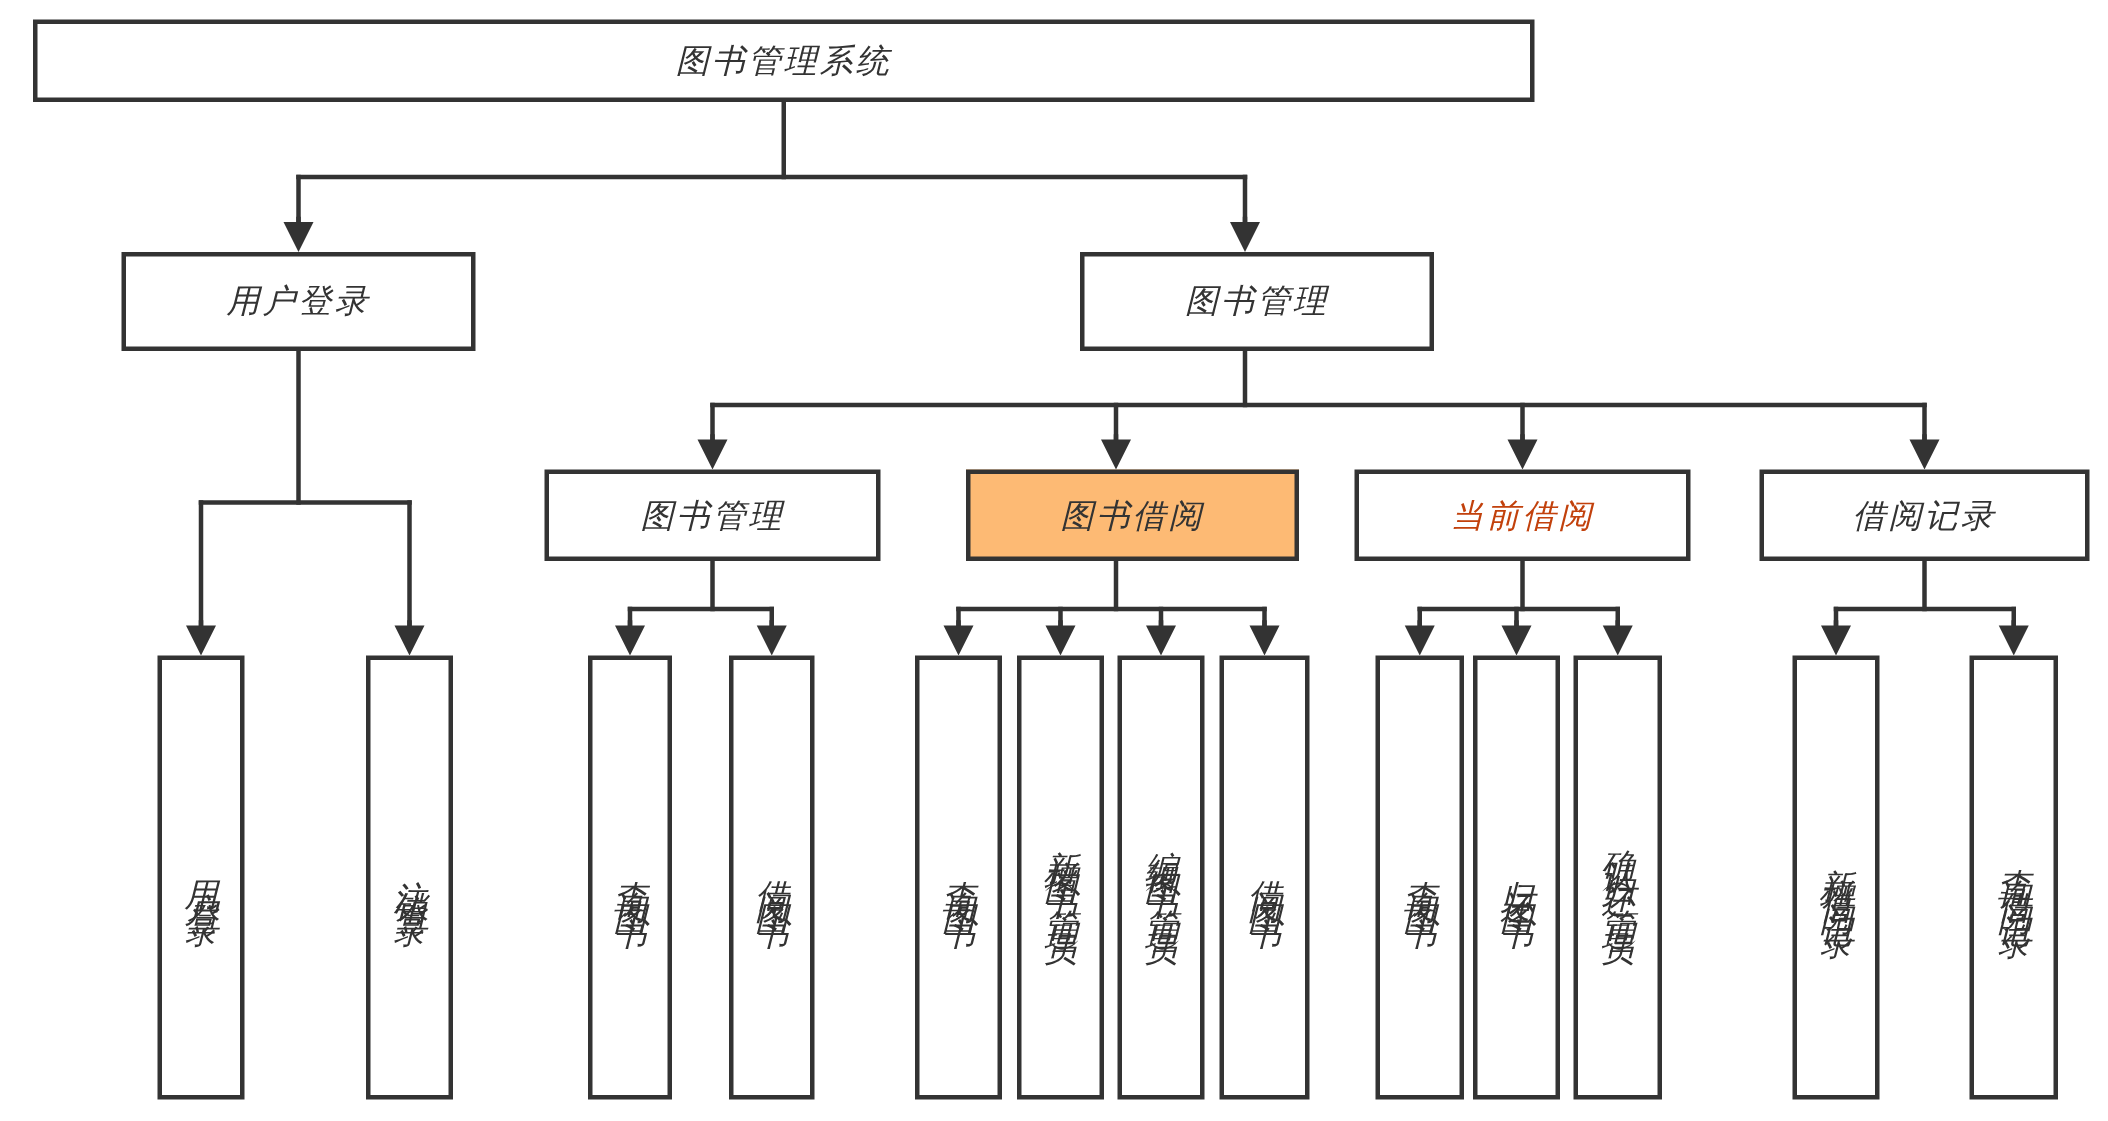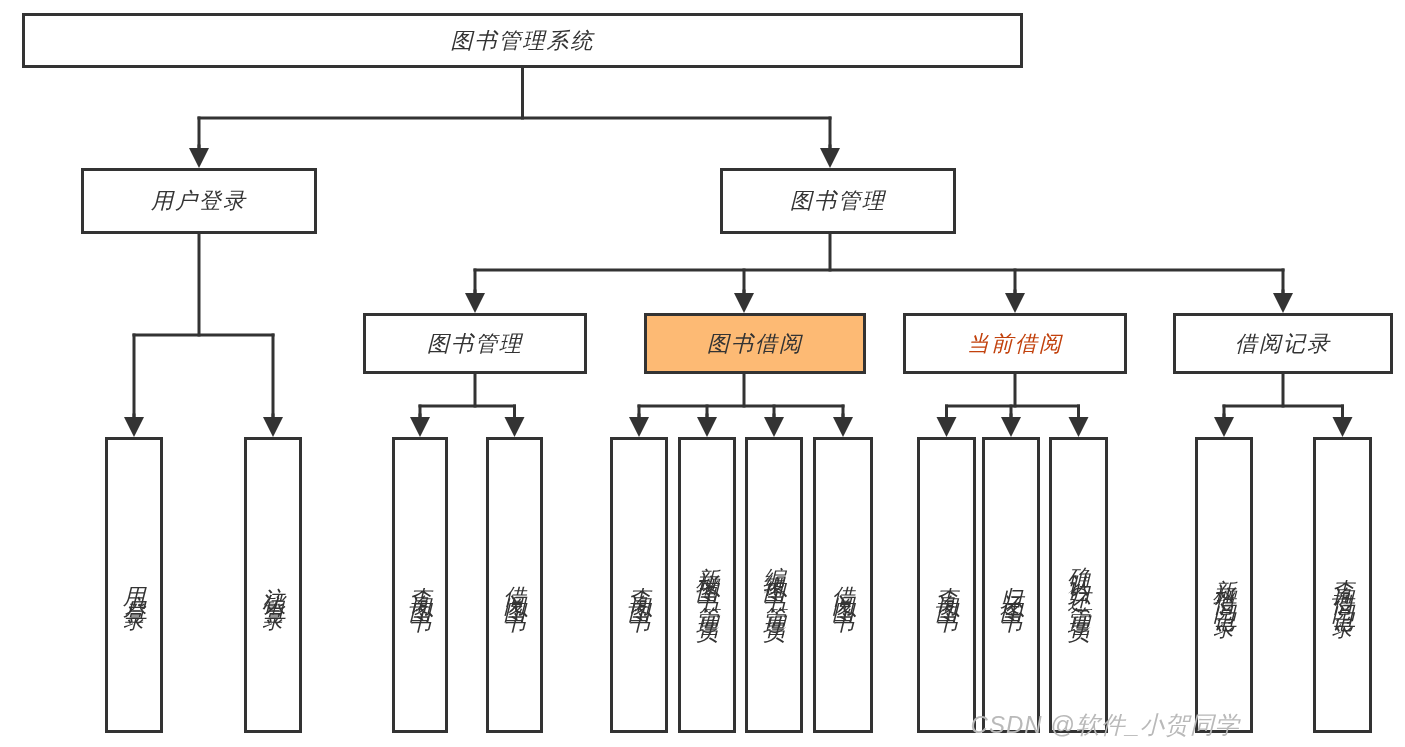--- a/index.html
+++ b/index.html
@@ -162,14 +162,13 @@
       <div class="node v" style="left: 1049px; top: 437px; width: 59px; height: 296px; border-color: rgb(51, 51, 51); background: rgb(255, 255, 255); color: rgb(51, 51, 51);">
         <span class="lbl">确认归还（管理员）</span>
       </div>
       <div class="node v" style="left: 1195px; top: 437px; width: 58px; height: 296px; border-color: rgb(51, 51, 51); background: rgb(255, 255, 255); color: rgb(51, 51, 51);">
         <span class="lbl">新增借阅记录</span>
       </div>
       <div class="node v" style="left: 1313px; top: 437px; width: 59px; height: 296px; border-color: rgb(51, 51, 51); background: rgb(255, 255, 255); color: rgb(51, 51, 51);">
         <span class="lbl">查询借阅记录</span>
       </div>
     </div>
-  <div class="watermark">CSDN @软件_小贺同学</div>
 </div>
 
 </body></html>

